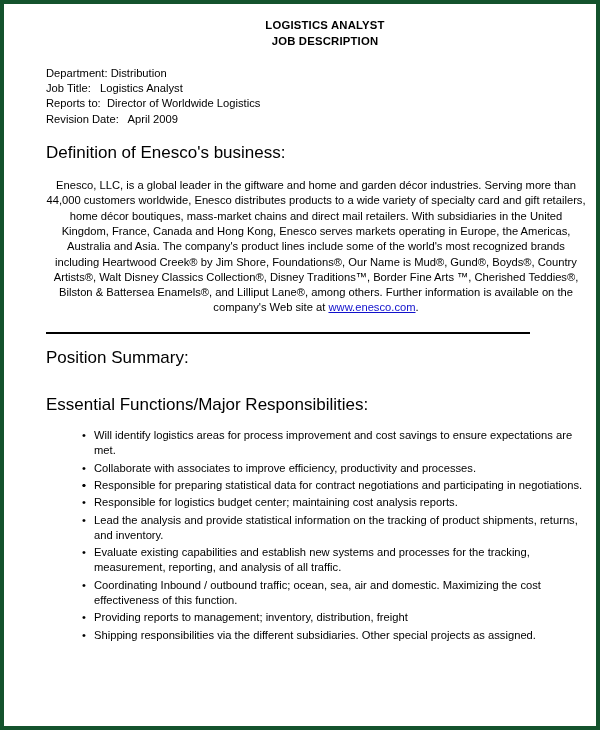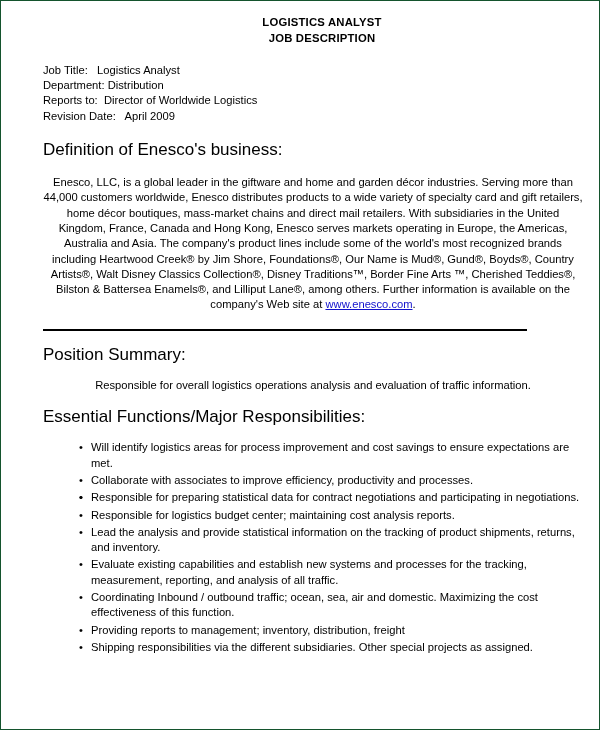--- a/index.html
+++ b/index.html
@@ -11,21 +11,21 @@
   body {
     font-family: "Liberation Sans", sans-serif;
     -webkit-font-smoothing: antialiased;
   }
   .page {
     position: relative;
     width: 600px;
     height: 730px;
     box-sizing: border-box;
     background: #ffffff;
-    border: 1px solid #14532d;
+    border: 4px solid #14532d;
     overflow: hidden;
   }
   .doc-body {
     position: absolute;
     left: 42px;
     top: 14px;
     width: 540px;
   }
   .doc-title {
     text-align: center;
@@ -105,22 +105,22 @@
   <div class="doc-body">
 
     <div class="doc-title">
       <span>LOGISTICS ANALYST</span>
       <span class="line2">JOB DESCRIPTION</span>
     </div>
 
     <div class="spacer-title"></div>
 
     <div class="field-block">
+      <div class="field-row"><span>Department:</span> <span>Distribution</span></div>
       <div class="field-row"><span>Job Title:</span>&nbsp;&nbsp; <span>Logistics Analyst</span></div>
-      <div class="field-row"><span>Department:</span> <span>Distribution</span></div>
       <div class="field-row"><span>Reports to:</span>&nbsp; <span>Director of Worldwide Logistics</span></div>
       <div class="field-row"><span>Revision Date:</span>&nbsp;&nbsp; <span>April 2009</span></div>
     </div>
 
     <div class="gap-18"></div>
 
     <div class="section-heading">Definition of Enesco's business:</div>
 
     <div class="gap-18"></div>
 
@@ -129,21 +129,20 @@
     <div class="gap-16"></div>
 
     <hr class="rule">
 
     <div class="gap-16"></div>
 
     <div class="section-heading">Position Summary:</div>
 
     <div class="gap-16"></div>
 
-    <p class="para">Responsible for overall logistics operations analysis and evaluation of traffic information.</p>
 
     <div class="gap-16"></div>
 
     <div class="section-heading">Essential Functions/Major Responsibilities:</div>
 
     <div class="gap-16"></div>
 
     <ul class="bullets" id="bullet-list">
         <li><span class="dot">•</span><span>Will identify logistics areas for process improvement and cost savings to ensure expectations are met.</span></li>
         <li><span class="dot">•</span><span>Collaborate with associates to improve efficiency, productivity and processes.</span></li>

